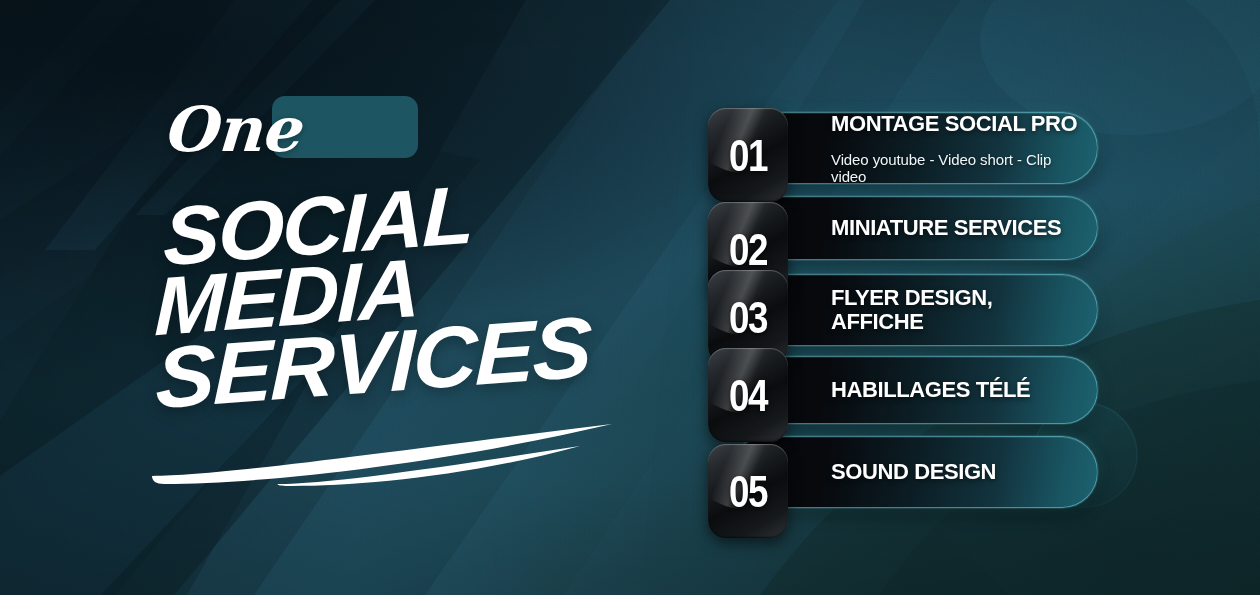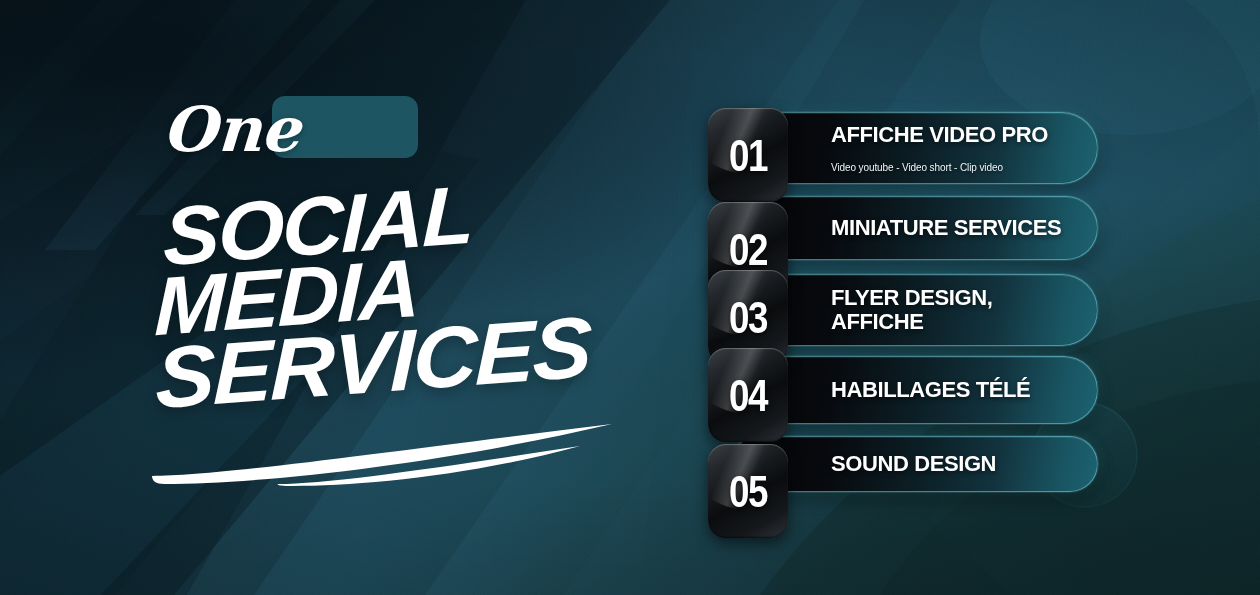--- a/index.html
+++ b/index.html
@@ -116,21 +116,21 @@
   }
   .pill-title {
     font-size:22px;
     font-weight:700;
     letter-spacing:-.4px;
     line-height:1.08;
     text-shadow:0 2px 5px rgba(0,0,0,.55);
   }
   .pill-sub {
     margin-top:15px;
-    font-size:10px;
+    font-size:15px;
     font-weight:400;
     letter-spacing:-.1px;
     color:#eef6f8;
     text-shadow:0 1px 3px rgba(0,0,0,.55);
   }
 
   .badge {
     position:absolute; left:0; top:0;
     width:80px; height:94px;
     border-radius:18px;
@@ -249,21 +249,21 @@
     <path d="M128,70 C180,70 300,52 430,32 C320,62 210,72 142,72 C132,72 126,71 128,70 Z" fill="#ffffff"></path>
   </svg>
 
 </div>
 
 <div id="list">
 
   <div class="row" style="top:104px">
     <div class="pill" style="height:72px">
       <div class="pill-text">
-        <div class="pill-title">AFFICHE VIDEO PRO</div>
+        <div class="pill-title">MONTAGE SOCIAL PRO</div>
         <div class="pill-sub">Video youtube - Video short - Clip video</div>
       </div>
     </div>
     <div class="badge" style="top:4px">
       <span class="badge-num">01</span>
     </div>
   </div>
 
   <div class="row" style="top:188px">
     <div class="pill" style="height:64px">
@@ -293,21 +293,21 @@
       <div class="pill-text">
         <div class="pill-title">HABILLAGES TÉLÉ</div>
       </div>
     </div>
     <div class="badge" style="top:0px">
       <span class="badge-num">04</span>
     </div>
   </div>
 
   <div class="row" style="top:428px">
-    <div class="pill" style="height:56px">
+    <div class="pill" style="height:72px">
       <div class="pill-text">
         <div class="pill-title">SOUND DESIGN</div>
       </div>
     </div>
     <div class="badge" style="top:16px">
       <span class="badge-num">05</span>
     </div>
   </div>
 
 </div>

